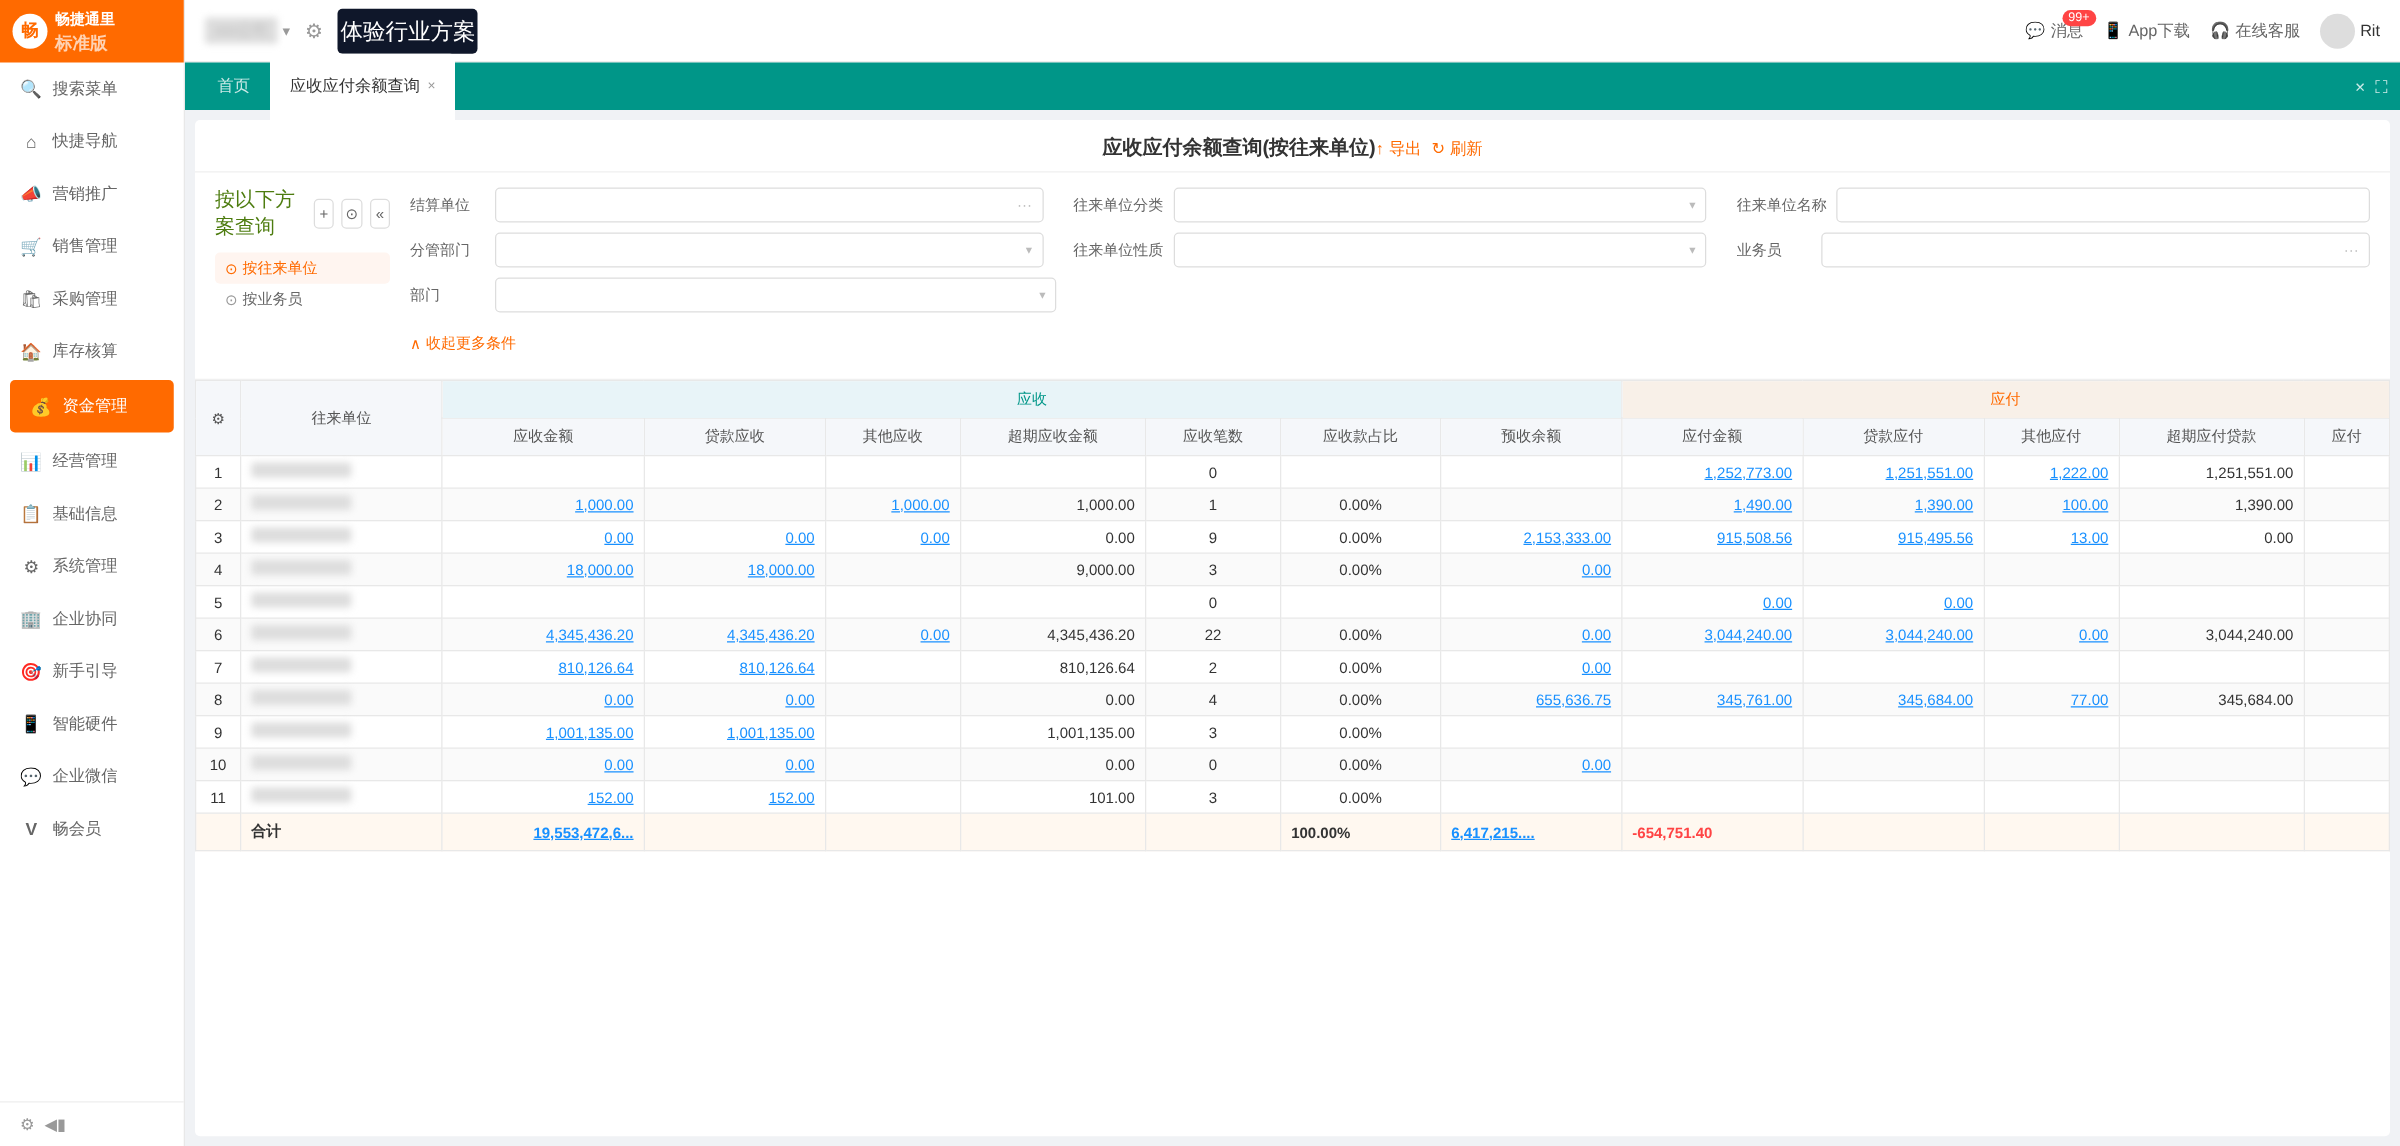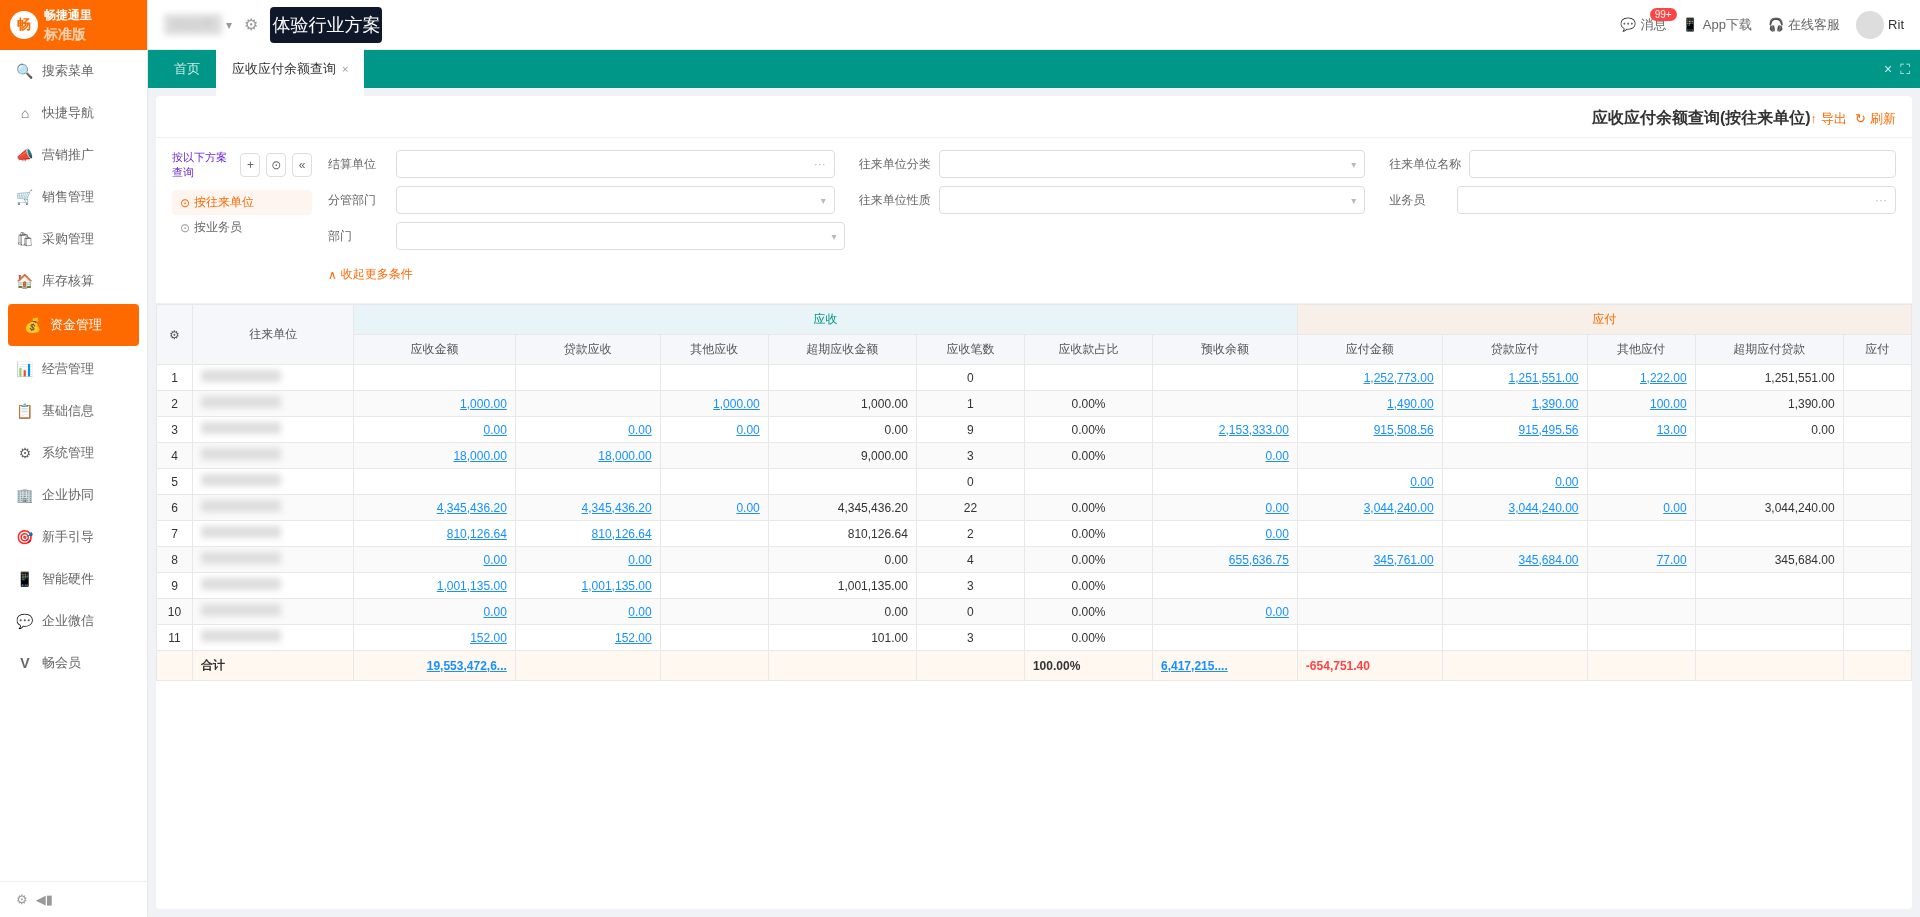--- a/index.html
+++ b/index.html
@@ -38,21 +38,21 @@
     .tab-bar { height: 38px; background: #009688; display: flex; align-items: center; padding: 0 10px; }
     .tab { height: 53px; display: flex; align-items: center; padding: 0 16px; cursor: pointer; font-size: 13px; color: rgba(255,255,255,0.8); gap: 6px; }
     .tab.active { background: #fff; color: #333; border-radius: 4px 4px 0 0; }
     .tab-close { color: #999; font-size: 11px; cursor: pointer; }
     .tab-window-controls { margin-left: auto; display: flex; align-items: center; gap: 8px; color: rgba(255,255,255,0.8); font-size: 14px; cursor: pointer; }
 
     
     .page-content { flex: 1; background: #fff; margin: 8px; border-radius: 4px; display: flex; flex-direction: column; overflow: hidden; }
     
     
-    .page-header { padding: 12px 16px 8px; display: flex; align-items: center; justify-content: flex-end; border-bottom: 1px solid #f0f0f0; }
+    .page-header { padding: 12px 16px 8px; display: flex; align-items: center; justify-content: center; border-bottom: 1px solid #f0f0f0; }
     .page-title { font-size: 16px; font-weight: bold; color: #333; }
     .page-actions { display: flex; gap: 8px; }
     .page-action-btn { display: flex; align-items: center; gap: 4px; color: #ff6a00; cursor: pointer; font-size: 13px; }
 
     
     .filter-area { padding: 12px 16px; border-bottom: 1px solid #f0f0f0; }
     .filter-icon-btn { width: 24px; height: 24px; display: flex; align-items: center; justify-content: center; border: 1px solid #ddd; border-radius: 4px; cursor: pointer; color: #666; font-size: 12px; }
     .filter-nav-item { display: flex; align-items: center; gap: 4px; color: #ff6a00; cursor: pointer; font-size: 12px; padding: 4px 8px; border-radius: 4px; }
     .filter-nav-item.active { background: #fff5f0; }
     .filter-nav-item-plain { display: flex; align-items: center; gap: 4px; color: #666; cursor: pointer; font-size: 12px; padding: 4px 8px; }
@@ -223,21 +223,21 @@
             <span>刷新</span>
           </button>
         </div>
       </div>
 
       <div class="filter-area">
         <div style="display:flex; gap:16px;">
 
           <div style="width:140px; flex-shrink:0;">
             <div style="display:flex; align-items:center; gap:6px; margin-bottom:10px;">
-              <span style="color:#6d28d9; font-size:11px;">按以下方案查询</span>
+              <span style="color:#4d7c0f; font-size:16px;">按以下方案查询</span>
               <span class="filter-icon-btn">+</span>
               <span class="filter-icon-btn">⊙</span>
               <span class="filter-icon-btn">«</span>
             </div>
             <div class="filter-nav-item active">
               <span style="color:#ff6a00;">⊙</span>
               <span>按往来单位</span>
             </div>
             <div class="filter-nav-item-plain">
               <span style="color:#999;">⊙</span>

